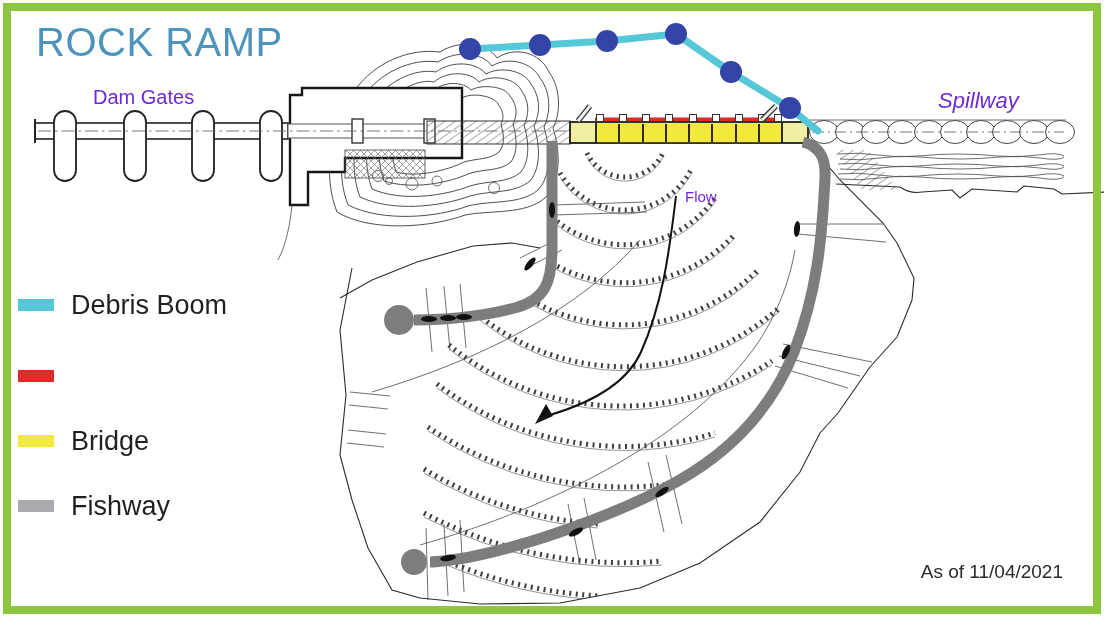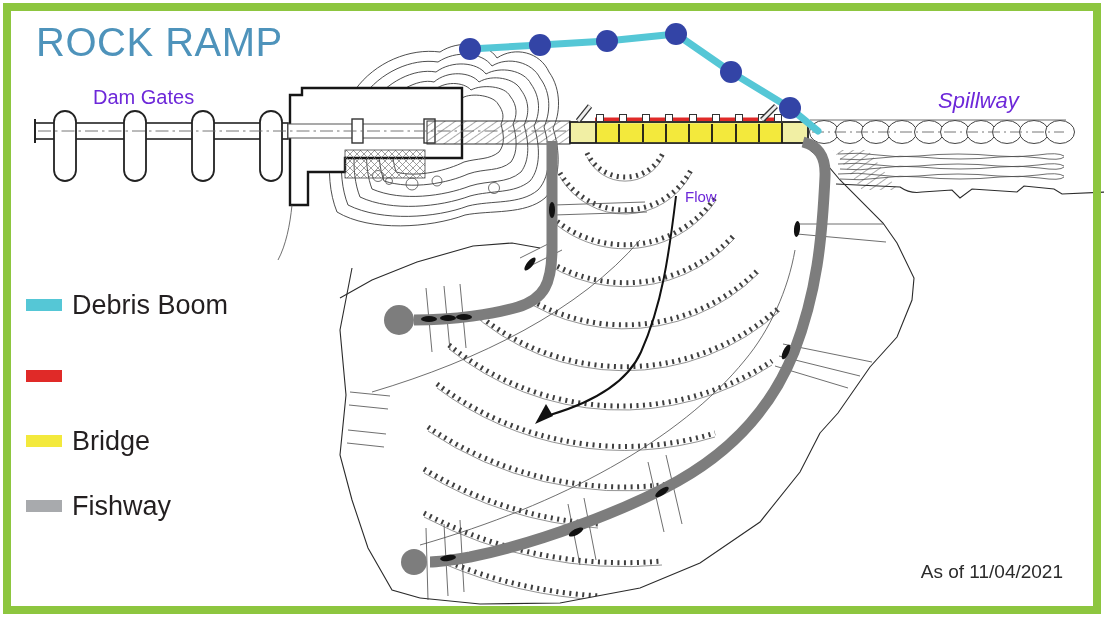--- a/index.html
+++ b/index.html
@@ -11,21 +11,21 @@
   #stage{position:relative;width:1104px;height:617px;background:#fff;overflow:hidden;
          font-family:"Liberation Sans",sans-serif;color:var(--ink);}
   #frame{position:absolute;inset:3px;border:8px solid var(--frame-green);pointer-events:none;z-index:5;}
   .abs{position:absolute;}
   #title{left:36px;top:20px;font-size:40px;letter-spacing:.5px;font-weight:500;color:var(--title-blue);}
   .draw-label{color:#6d28d9;font-weight:400;text-align:center;}
   #lbl-damgates{left:93px;top:86px;font-size:20px;}
   #lbl-spillway{left:938px;top:88px;font-size:22px;font-style:italic;}
   #lbl-flow{left:657px;top:188px;font-size:15px;margin-left:28px;}
   #asof{right:41px;top:561px;font-size:19px;color:#2b2b2b;}
-  .legend-row{position:absolute;left:26px;display:flex;align-items:center;gap:10px;height:34px;text-align:right;}
+  .legend-row{position:absolute;left:18px;display:flex;align-items:center;gap:17px;height:34px;text-align:right;}
   .sw{width:36px;height:12px;display:inline-block;}
   .sw-0{background:var(--debris-boom);} .sw-1{background:var(--stoplogs);}
   .sw-2{background:var(--bridge-yellow);} .sw-3{background:var(--legend-fishway);}
   .legend-label{font-size:27px;color:var(--ink);line-height:34px;white-space:nowrap;}
   svg{position:absolute;left:0;top:0;}
   .ln{stroke:#2b2b2b;stroke-width:1.1;fill:none;}
   .ln2{stroke:#161616;stroke-width:2.4;fill:#fff;}
   .thin{stroke:#4a4a4a;stroke-width:.8;fill:none;}
   .blob{stroke:#3a3a3a;stroke-width:.9;fill:none;}
   .guide{stroke:#666;stroke-width:.7;fill:none;}

